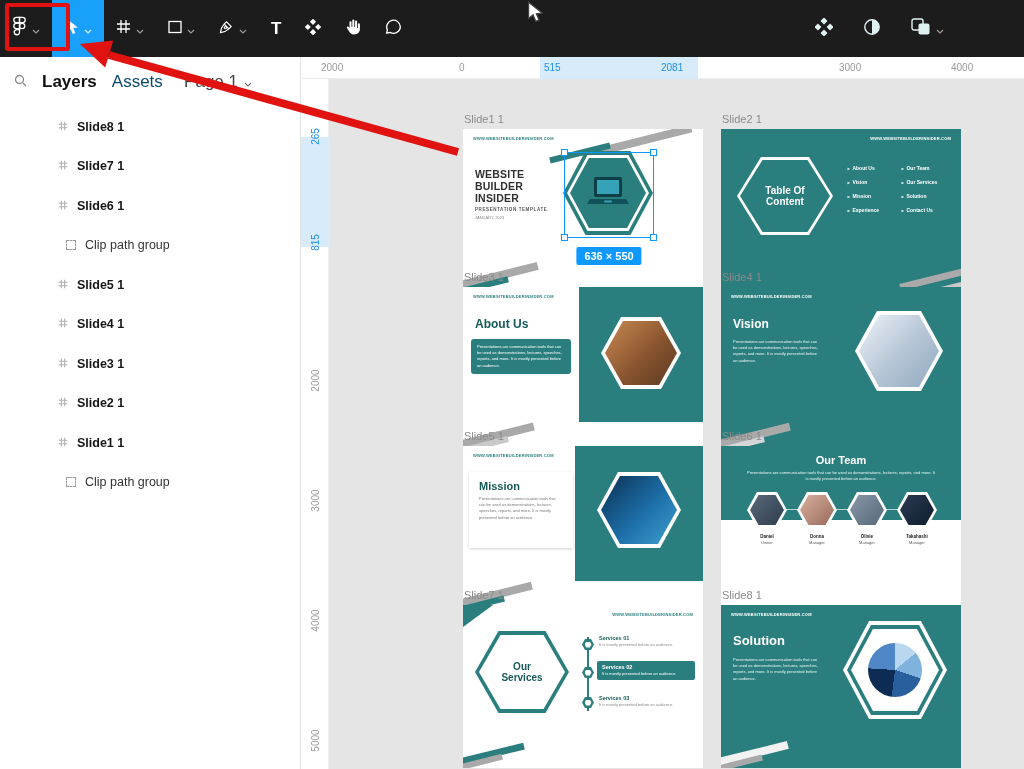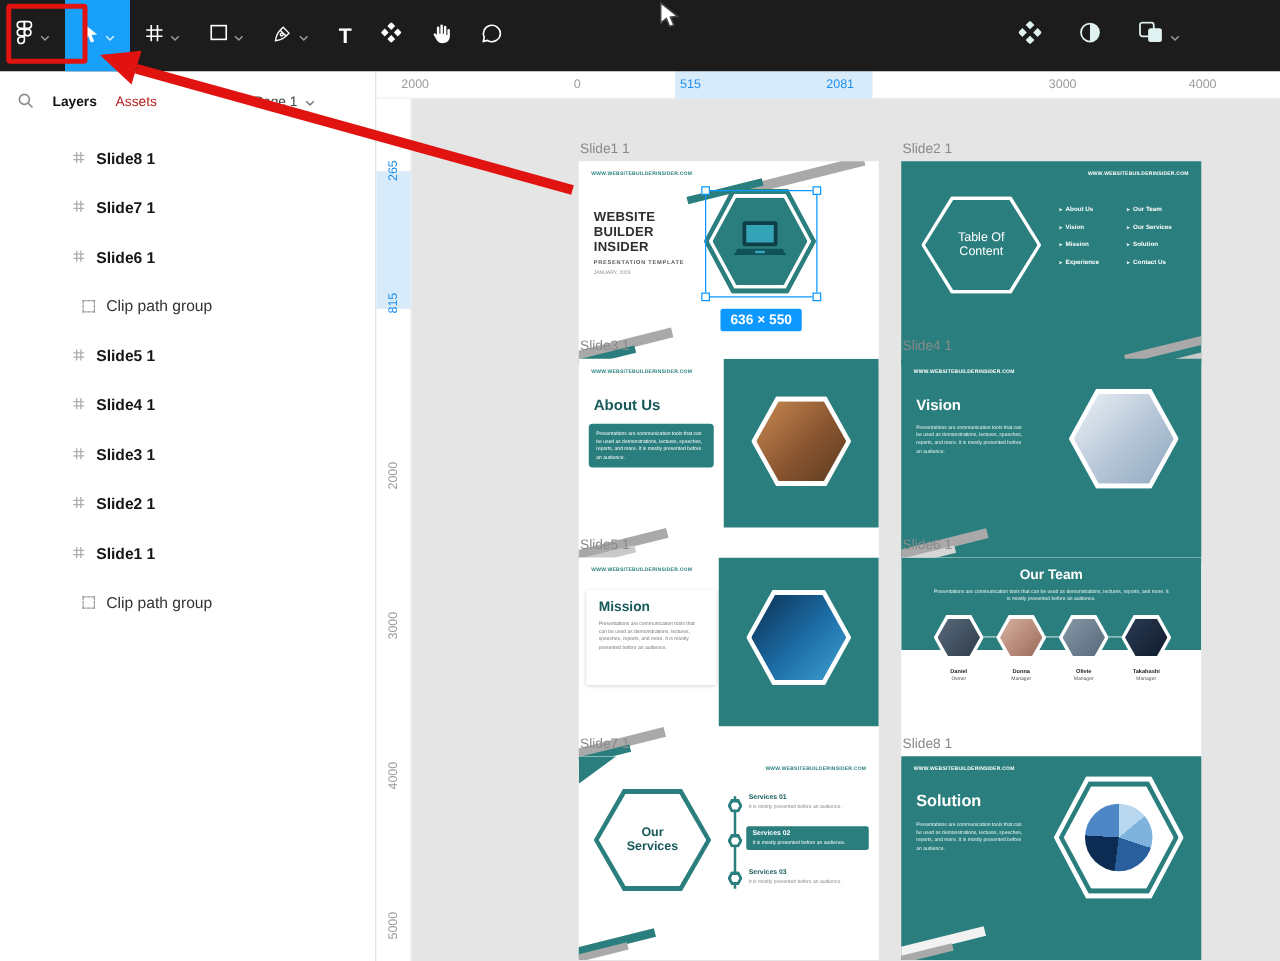--- a/index.html
+++ b/index.html
@@ -6,23 +6,23 @@
   html,body{width:1024px;height:769px}
   body{position:relative;font-family:"Liberation Sans",sans-serif;overflow:hidden;background:#fff}
   
   #toolbar{position:absolute;top:0;left:0;width:100%;height:57px;background:#1c1c1c;display:flex;align-items:stretch;z-index:10}
   .tool{display:flex;align-items:center;justify-content:center;gap:5px;padding:0 12px;cursor:pointer}
   .tool.active{background:#18a0fb}
   .tool .glyph{font-size:17px;font-weight:700;color:#fff;line-height:1}
   #toolbar-right{margin-left:auto;display:flex;align-items:center;gap:30px;padding-right:80px}
   
   #sidebar{position:absolute;top:57px;left:0;width:301px;bottom:0;background:#fff;border-right:1px solid #e3e3e3;z-index:6}
-  #sidebar-header{height:50px;display:flex;align-items:center;gap:15px;padding:0 14px;font-size:11px}
+  #sidebar-header{height:50px;display:flex;align-items:center;gap:15px;padding:0 14px;font-size:17px}
   .tab-layers{font-weight:700;color:#111;cursor:pointer}
-  .tab-assets{color:#b91c1c;cursor:pointer}
+  .tab-assets{color:#0c4a6e;cursor:pointer}
   #page-selector{margin-left:auto;margin-right:34px;display:flex;align-items:center;gap:6px;color:#444;cursor:pointer}
   .layer-row{height:39.5px;display:flex;align-items:center;gap:9px;padding-left:58px;font-size:12.5px;color:#161616;font-weight:600;cursor:pointer}
   .layer-row.group{padding-left:66px;font-weight:400;color:#333}
   .clip-icon{width:10px;height:10px;border:1px dashed #9a9a9a;flex:0 0 auto}
   
   #ruler-h{position:absolute;left:301px;top:57px;right:0;height:22px;background:#fff;z-index:5;border-bottom:1px solid #ededed}
   #ruler-v{position:absolute;left:301px;top:79px;width:28px;bottom:0;background:#fff;z-index:5;border-right:1px solid #ededed}
   .rh-band{position:absolute;left:239px;top:0;width:158px;height:22px;background:#d8ebfb}
   .rv-band{position:absolute;left:0;top:58px;width:28px;height:110px;background:#d8ebfb}
   .rh-label{position:absolute;top:5px;font-size:10px;color:#9b9b9b;white-space:nowrap}
@@ -301,21 +301,21 @@
       </div>
     </div>
   </div>
 
   <div class="slide" style="left:392px;top:50px">
     <span class="slide-label">Slide2 1</span>
     <div class="frame teal-bg">
       <span class="url w" style="right:10px;top:7px">WWW.WEBSITEBUILDERINSIDER.COM</span>
       <div class="hex" style="left:16px;top:28px;width:96px;height:78px;background:#fff">
         <div class="hex teal-bg" style="width:90px;height:72px">
-          <span style="width:56px;text-align:center;color:#fff;font-size:10px;font-weight:400;line-height:1.15">Table Of Content</span>
+          <span style="width:56px;text-align:center;color:#fff;font-size:10px;font-weight:700;line-height:1.15">Table Of Content</span>
         </div>
       </div>
       <div class="toc-col" style="left:126px;top:36px">
         <span class="toc-item">About Us</span>
         <span class="toc-item">Vision</span>
         <span class="toc-item">Mission</span>
         <span class="toc-item">Experience</span>
       </div>
       <div class="toc-col" style="left:180px;top:36px">
         <span class="toc-item">Our Team</span>

